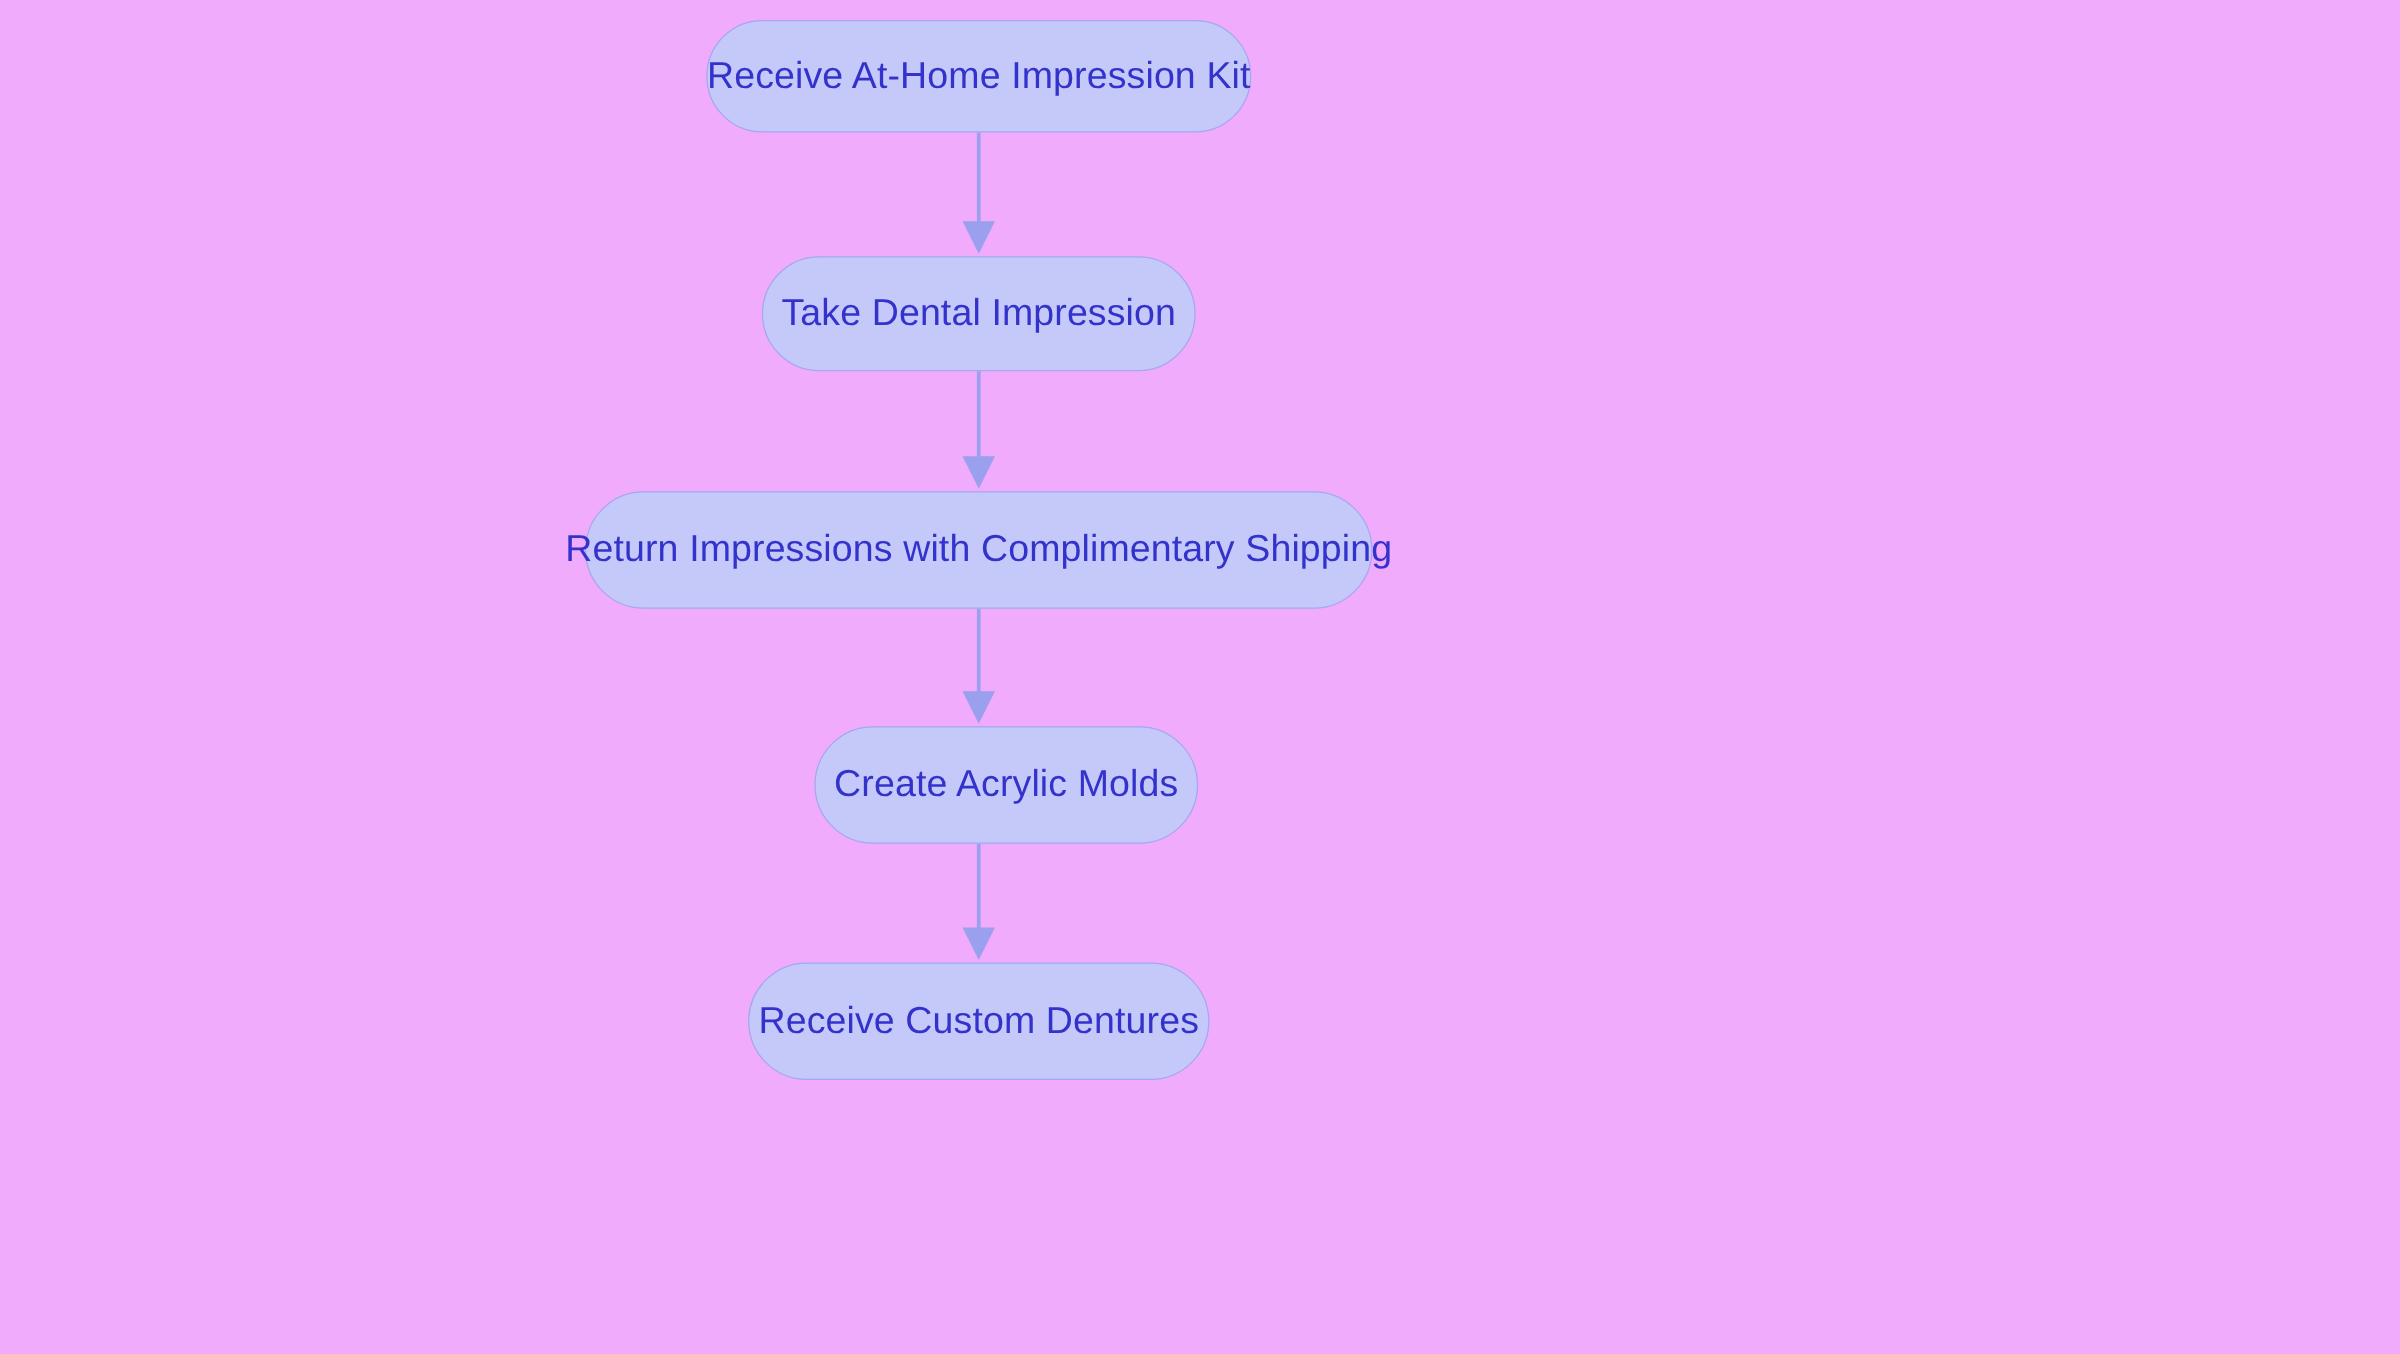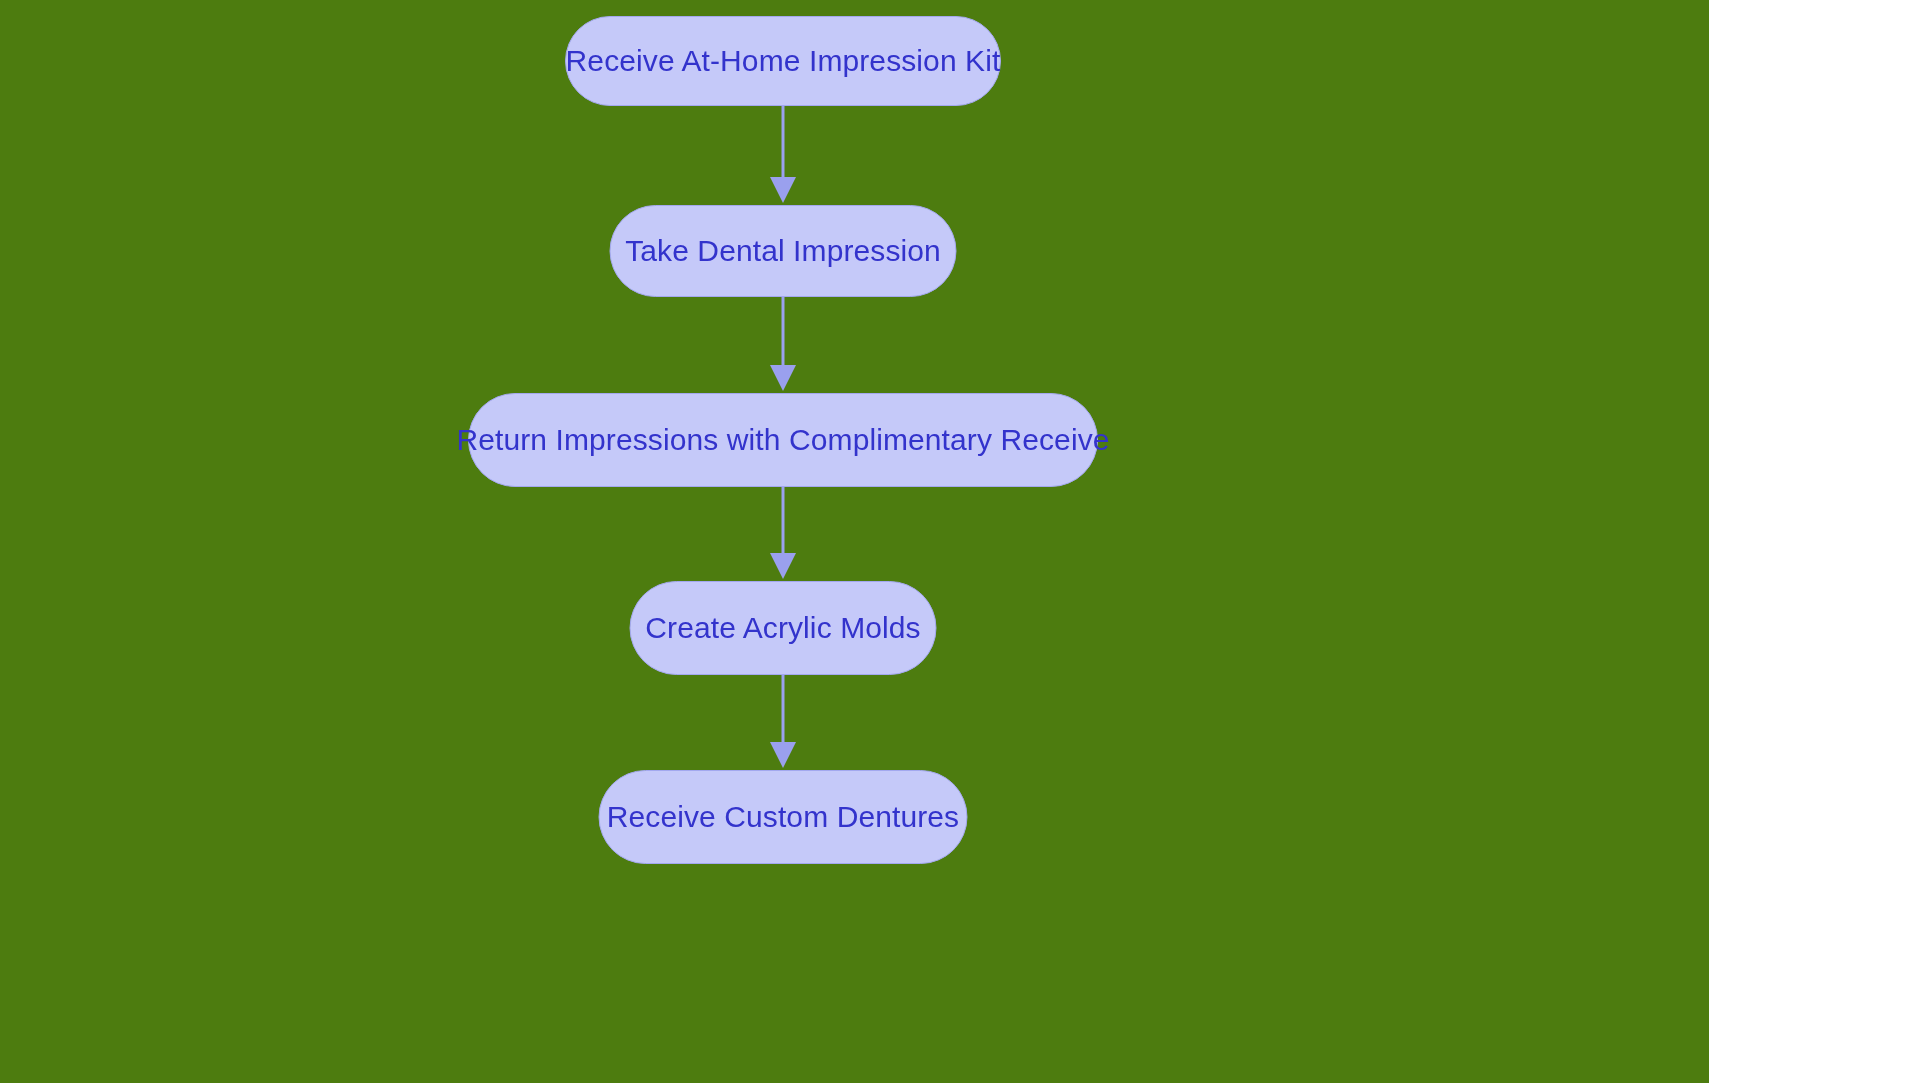--- a/index.html
+++ b/index.html
@@ -10,23 +10,23 @@
   }
   body {
     width: 1920px;
     height: 1083px;
     overflow: hidden;
     font-family: "Liberation Sans", "DejaVu Sans", sans-serif;
   }
 
   #flowchart-canvas {
     position: relative;
-    width: 1709px;
+    width: 1920px;
     height: 1083px;
-    background: #4d7c0f;
+    background: #f0abfc;
   }
 
   #edge-layer {
     position: absolute;
     left: 0;
     top: 0;
     width: 1920px;
     height: 1083px;
     pointer-events: none;
   }
@@ -87,23 +87,23 @@
     </svg>
 
   <div id="node-layer">
       <div class="flow-node" style="left: 783px; top: 16px; width: 436px; height: 90px; background: rgb(197, 201, 249); border-color: rgb(163, 168, 239);">
         <span class="flow-node-label" style="color: rgb(51, 51, 204);">Receive At-Home Impression Kit</span>
       </div>
       <div class="flow-node" style="left: 783px; top: 205px; width: 347px; height: 92px; background: rgb(197, 201, 249); border-color: rgb(163, 168, 239);">
         <span class="flow-node-label" style="color: rgb(51, 51, 204);">Take Dental Impression</span>
       </div>
       <div class="flow-node" style="left: 783px; top: 393px; width: 630px; height: 94px; background: rgb(197, 201, 249); border-color: rgb(163, 168, 239);">
-        <span class="flow-node-label" style="color: rgb(51, 51, 204);">Return Impressions with Complimentary Receive</span>
+        <span class="flow-node-label" style="color: rgb(51, 51, 204);">Return Impressions with Complimentary Shipping</span>
       </div>
-      <div class="flow-node" style="left: 783px; top: 581px; width: 307px; height: 94px; background: rgb(197, 201, 249); border-color: rgb(163, 168, 239);">
+      <div class="flow-node" style="left: 805px; top: 581px; width: 307px; height: 94px; background: rgb(197, 201, 249); border-color: rgb(163, 168, 239);">
         <span class="flow-node-label" style="color: rgb(51, 51, 204);">Create Acrylic Molds</span>
       </div>
       <div class="flow-node" style="left: 783px; top: 770px; width: 369px; height: 94px; background: rgb(197, 201, 249); border-color: rgb(163, 168, 239);">
         <span class="flow-node-label" style="color: rgb(51, 51, 204);">Receive Custom Dentures</span>
       </div>
     </div>
 
 </div>
 
 </body></html>

